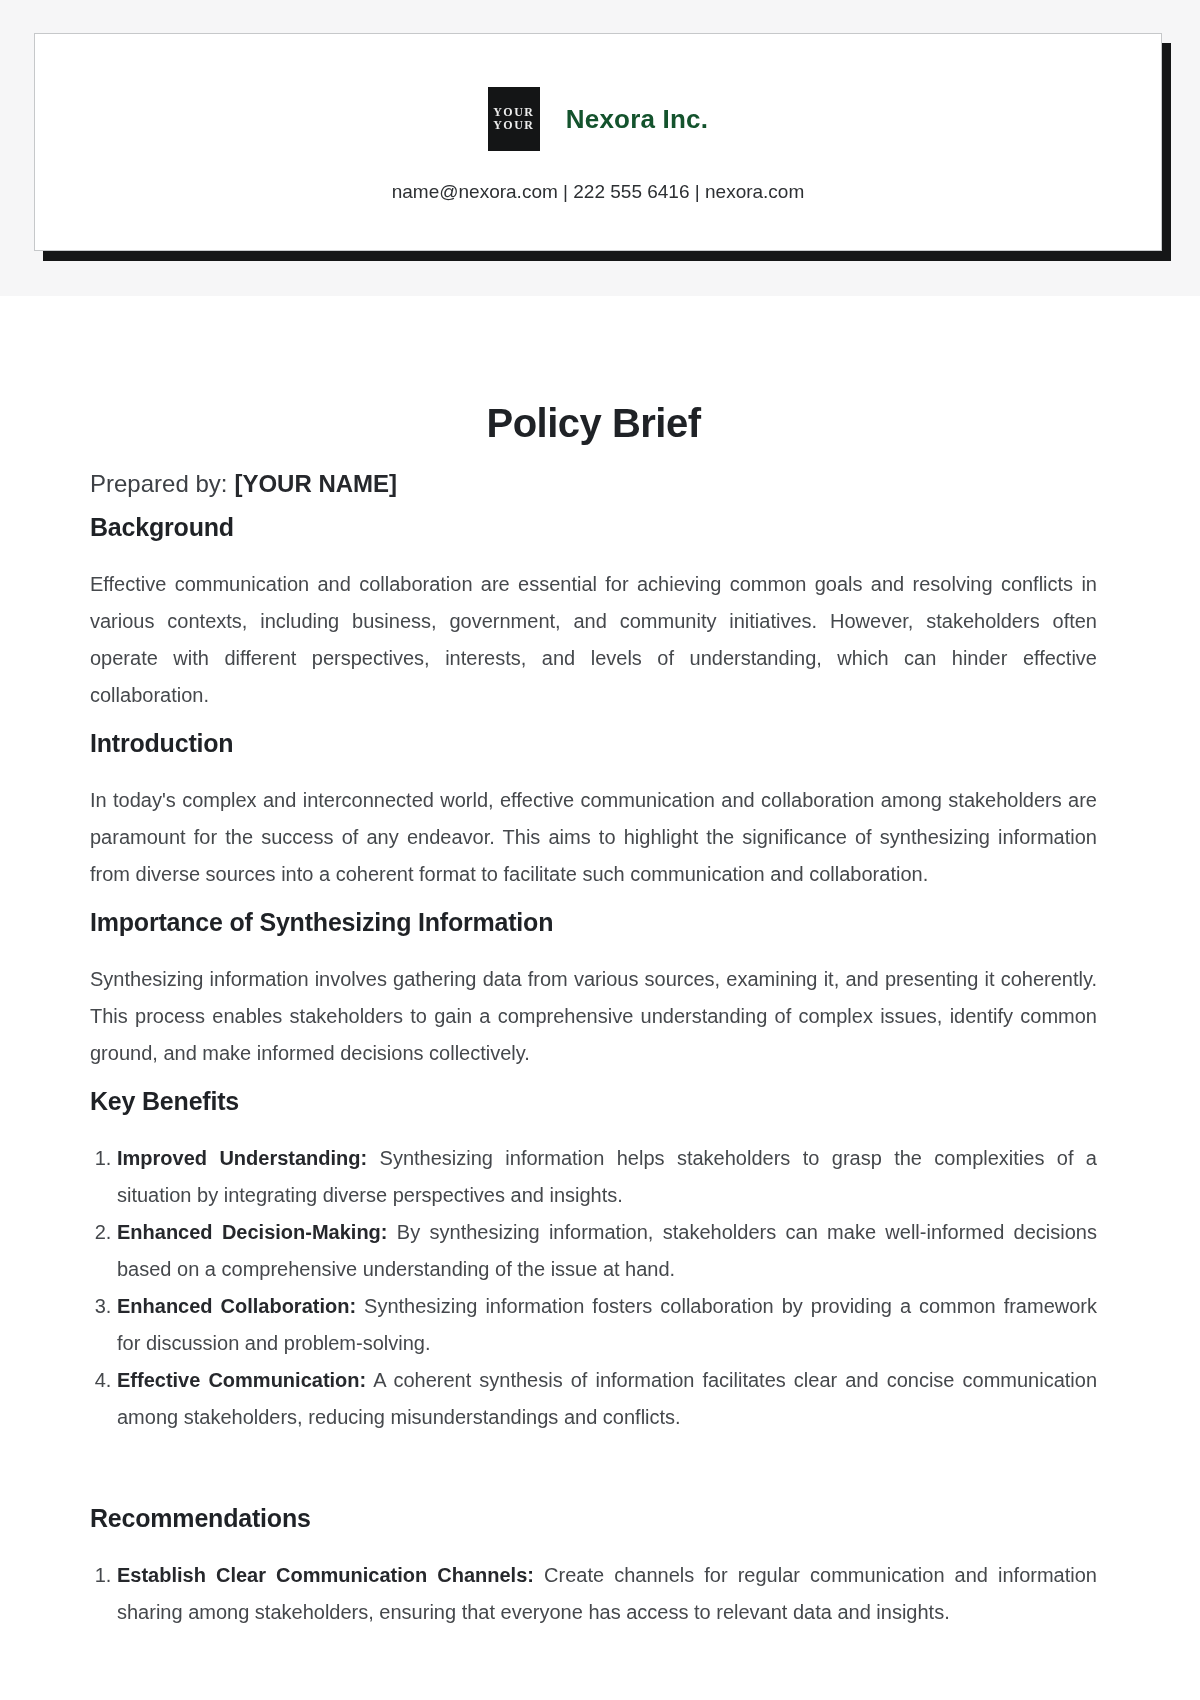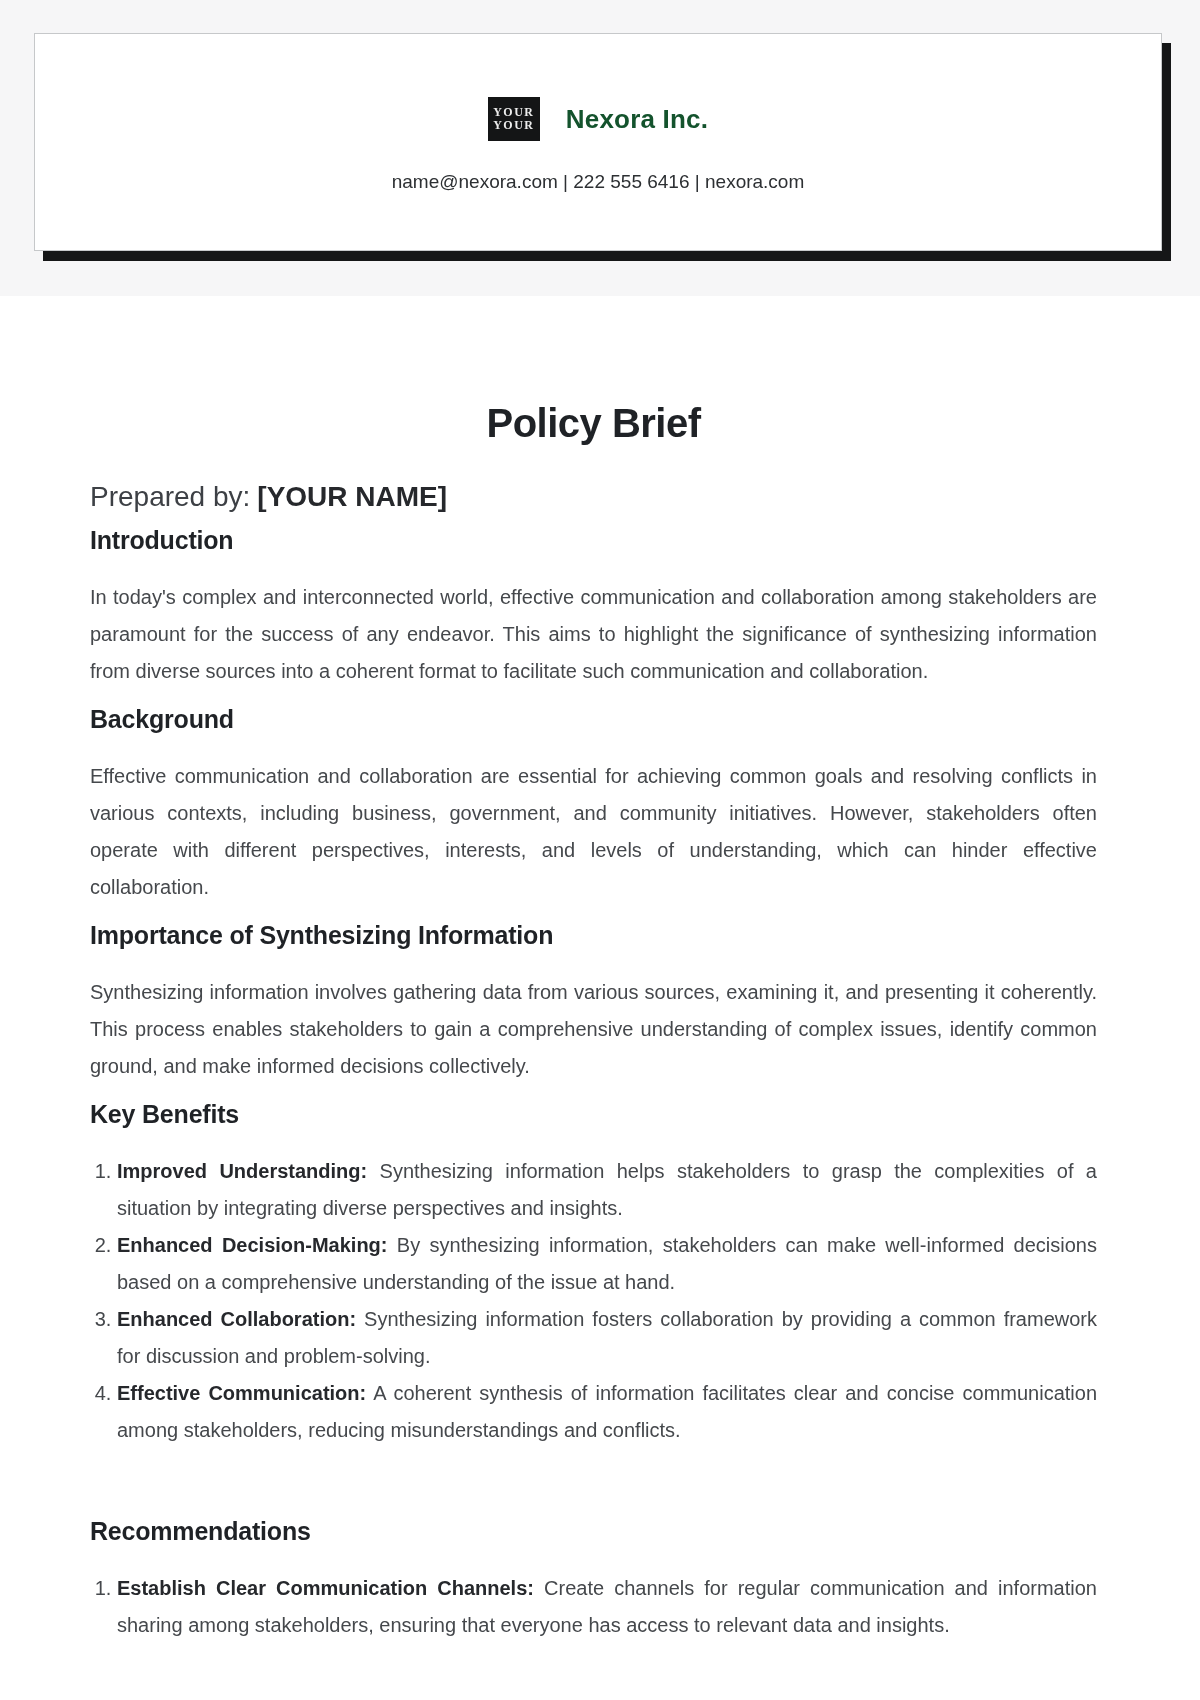--- a/index.html
+++ b/index.html
@@ -22,21 +22,21 @@
     width: 1128px; height: 218px;
     background: #ffffff;
     border: 1px solid #c6c8ca;
     box-shadow: 9px 10px 0 0 #151617;
     display: flex; flex-direction: column;
     align-items: center; justify-content: center;
     padding-top: 6px; box-sizing: border-box;
   }
   .brand-row { display: flex; align-items: center; gap: 26px; }
   .logo-box {
-    width: 52px; height: 44px;
+    width: 52px; height: 64px;
     background: #141516; color: #ececec;
     display: flex; flex-direction: column;
     align-items: center; justify-content: center;
     font-family: "Liberation Serif", serif;
     font-size: 12px; line-height: 13px;
     letter-spacing: 1.5px; font-weight: 600;
   }
   .brand-name {
     font-size: 26px; font-weight: 700; color: #14532d;
     letter-spacing: 0.2px;
@@ -49,22 +49,22 @@
   
   .doc { padding: 0 103px 0 90px; }
   .title {
     margin: 104px 0 0;
     text-align: center;
     font-size: 40px; line-height: 46px;
     font-weight: 700; color: #1f2226;
     letter-spacing: -0.5px;
   }
   .prepared {
-    margin: 37px 0 0;
-    font-size: 28px; line-height: 28px; color: #3d4045;
+    margin: 24px 0 0;
+    font-size: 24px; line-height: 28px; color: #3d4045;
   }
   .prepared strong { color: #26282c; margin-left: 7px; }
 
   h2.sec-heading {
     margin: 13px 0 0;
     font-size: 25px; line-height: 32px;
     font-weight: 700; color: #1f2226;
     letter-spacing: -0.2px;
   }
   h2.sec-heading.spaced { margin-top: 66px; }
@@ -99,27 +99,27 @@
   </div>
 </div>
 
 <main class="doc">
 
   <h1 class="title">Policy Brief</h1>
 
   <p class="prepared"><span>Prepared by:</span><strong>[YOUR NAME]</strong></p>
 
   <section>
-    <h2 class="sec-heading">Introduction</h2>
-    <p class="para">In today's complex and interconnected world, effective communication and collaboration among stakeholders are paramount for the success of any endeavor. This aims to highlight the significance of synthesizing information from diverse sources into a coherent format to facilitate such communication and collaboration.</p>
+    <h2 class="sec-heading">Background</h2>
+    <p class="para">Effective communication and collaboration are essential for achieving common goals and resolving conflicts in various contexts, including business, government, and community initiatives. However, stakeholders often operate with different perspectives, interests, and levels of understanding, which can hinder effective collaboration.</p>
   </section>
 
   <section>
-    <h2 class="sec-heading">Background</h2>
-    <p class="para">Effective communication and collaboration are essential for achieving common goals and resolving conflicts in various contexts, including business, government, and community initiatives. However, stakeholders often operate with different perspectives, interests, and levels of understanding, which can hinder effective collaboration.</p>
+    <h2 class="sec-heading">Introduction</h2>
+    <p class="para">In today's complex and interconnected world, effective communication and collaboration among stakeholders are paramount for the success of any endeavor. This aims to highlight the significance of synthesizing information from diverse sources into a coherent format to facilitate such communication and collaboration.</p>
   </section>
 
   <section>
     <h2 class="sec-heading">Importance of Synthesizing Information</h2>
     <p class="para">Synthesizing information involves gathering data from various sources, examining it, and presenting it coherently. This process enables stakeholders to gain a comprehensive understanding of complex issues, identify common ground, and make informed decisions collectively.</p>
   </section>
 
   <section>
     <h2 class="sec-heading">Key Benefits</h2>
     <ol class="num-list">

